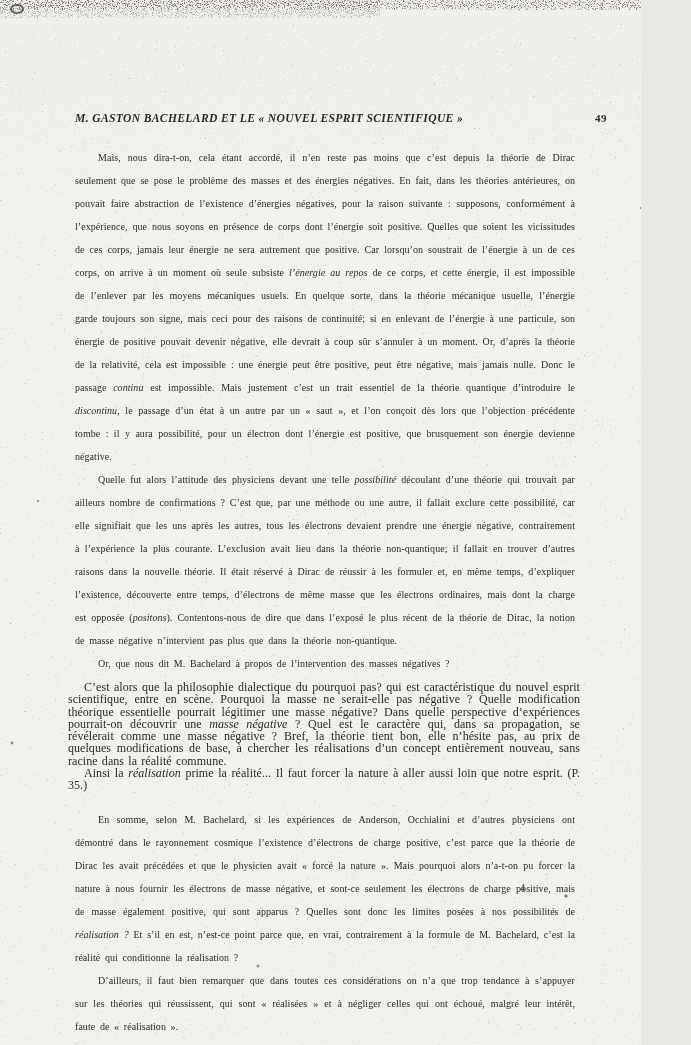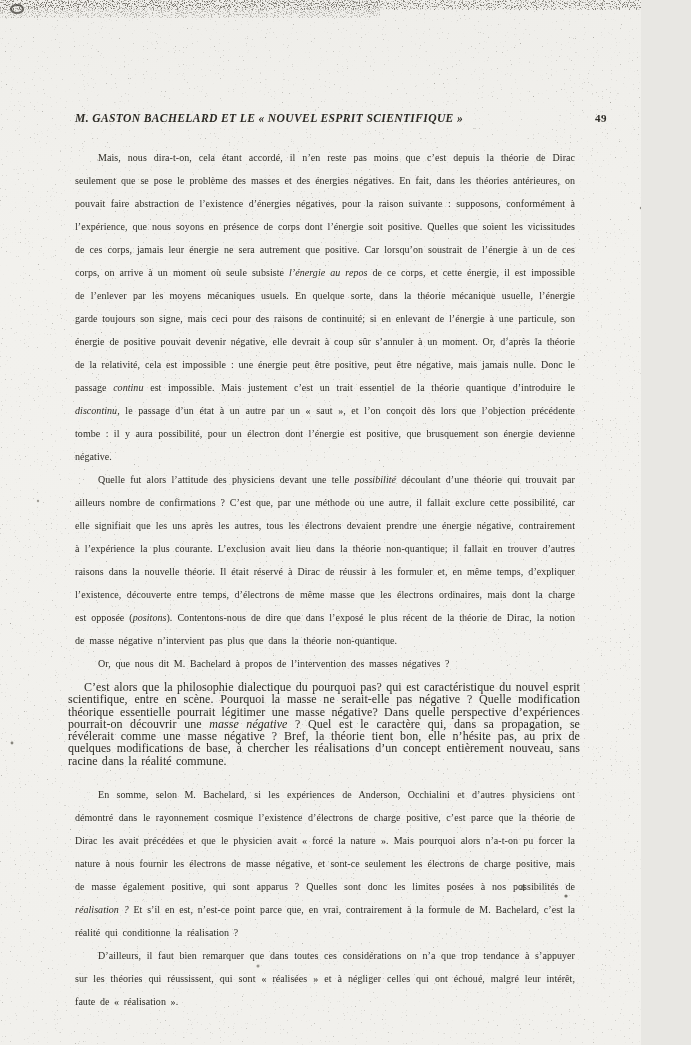--- a/index.html
+++ b/index.html
@@ -89,20 +89,21 @@
     <div class="running-head">
       <span class="running-title">M. GASTON BACHELARD ET LE « NOUVEL ESPRIT SCIENTIFIQUE »</span>
       <span class="page-number">49</span>
     </div>
 
     <div class="text-block">
         <p class="para body"><span>Mais, nous dira-t-on, cela étant accordé, il n’en reste pas moins que c’est depuis la théorie de Dirac seulement que se pose le problème des masses et des énergies négatives. En fait, dans les théories antérieures, on pouvait faire abstraction de l’existence d’énergies négatives, pour la raison suivante : supposons, conformément à l’expérience, que nous soyons en présence de corps dont l’énergie soit positive. Quelles que soient les vicissitudes de ces corps, jamais leur énergie ne sera autrement que positive. Car lorsqu’on soustrait de l’énergie à un de ces corps, on arrive à un moment où seule subsiste </span><span class="it">l’énergie au repos</span><span> de ce corps, et cette énergie, il est impossible de l’enlever par les moyens mécaniques usuels. En quelque sorte, dans la théorie mécanique usuelle, l’énergie garde toujours son signe, mais ceci pour des raisons de continuité; si en enlevant de l’énergie à une particule, son énergie de positive pouvait devenir négative, elle devrait à coup sûr s’annuler à un moment. Or, d’après la théorie de la relativité, cela est impossible : une énergie peut être positive, peut être négative, mais jamais nulle. Donc le passage </span><span class="it">continu</span><span> est impossible. Mais justement c’est un trait essentiel de la théorie quantique d’introduire le </span><span class="it">discontinu</span><span>, le passage d’un état à un autre par un « saut », et l’on conçoit dès lors que l’objection précédente tombe : il y aura possibilité, pour un électron dont l’énergie est positive, que brusquement son énergie devienne négative.</span></p>
         <p class="para body"><span>Quelle fut alors l’attitude des physiciens devant une telle </span><span class="it">possibilité</span><span> découlant d’une théorie qui trouvait par ailleurs nombre de confirmations ? C’est que, par une méthode ou une autre, il fallait exclure cette possibilité, car elle signifiait que les uns après les autres, tous les électrons devaient prendre une énergie négative, contrairement à l’expérience la plus courante. L’exclusion avait lieu dans la théorie non-quantique; il fallait en trouver d’autres raisons dans la nouvelle théorie. Il était réservé à Dirac de réussir à les formuler et, en même temps, d’expliquer l’existence, découverte entre temps, d’électrons de même masse que les électrons ordinaires, mais dont la charge est opposée (</span><span class="it">positons</span><span>). Contentons-nous de dire que dans l’exposé le plus récent de la théorie de Dirac, la notion de masse négative n’intervient pas plus que dans la théorie non-quantique.</span></p>
         <p class="para body"><span>Or, que nous dit M. Bachelard à propos de l’intervention des masses négatives ?</span></p>
         <p class="para quote"><span>C’est alors que la philosophie dialectique du pourquoi pas? qui est caractéristique du nouvel esprit scientifique, entre en scène. Pourquoi la masse ne serait-elle pas négative ? Quelle modification théorique essentielle pourrait légitimer une masse négative? Dans quelle perspective d’expériences pourrait-on découvrir une </span><span class="it">masse négative</span><span> ? Quel est le caractère qui, dans sa propagation, se révélerait comme une masse négative ? Bref, la théorie tient bon, elle n’hésite pas, au prix de quelques modifications de base, à chercher les réalisations d’un concept entièrement nouveau, sans racine dans la réalité commune.</span></p>
+        <p class="para quote"><span>Ainsi la </span><span class="it">réalisation</span><span> prime la réalité... Il faut forcer la nature à aller aussi loin que notre esprit. (P. 35.)</span></p>
         <p class="para body"><span>En somme, selon M. Bachelard, si les expériences de Anderson, Occhialini et d’autres physiciens ont démontré dans le rayonnement cosmique l’existence d’électrons de charge positive, c’est parce que la théorie de Dirac les avait précédées et que le physicien avait « forcé la nature ». Mais pourquoi alors n’a-t-on pu forcer la nature à nous fournir les électrons de masse négative, et sont-ce seulement les électrons de charge positive, mais de masse également positive, qui sont apparus ? Quelles sont donc les limites posées à nos possibilités de </span><span class="it">réalisation ?</span><span> Et s’il en est, n’est-ce point parce que, en vrai, contrairement à la formule de M. Bachelard, c’est la réalité qui conditionne la réalisation ?</span></p>
         <p class="para body"><span>D’ailleurs, il faut bien remarquer que dans toutes ces considérations on n’a que trop tendance à s’appuyer sur les théories qui réussissent, qui sont « réalisées » et à négliger celles qui ont échoué, malgré leur intérêt, faute de « réalisation ».</span></p>
       </div>
   </div>
 
   <div class="signature-mark">4</div>
 
   <svg class="noise-layer" width="691" height="1045" viewBox="0 0 691 1045" aria-hidden="true">
     <defs>
       <filter id="fSparse" x="0%" y="0%" width="100%" height="100%">

